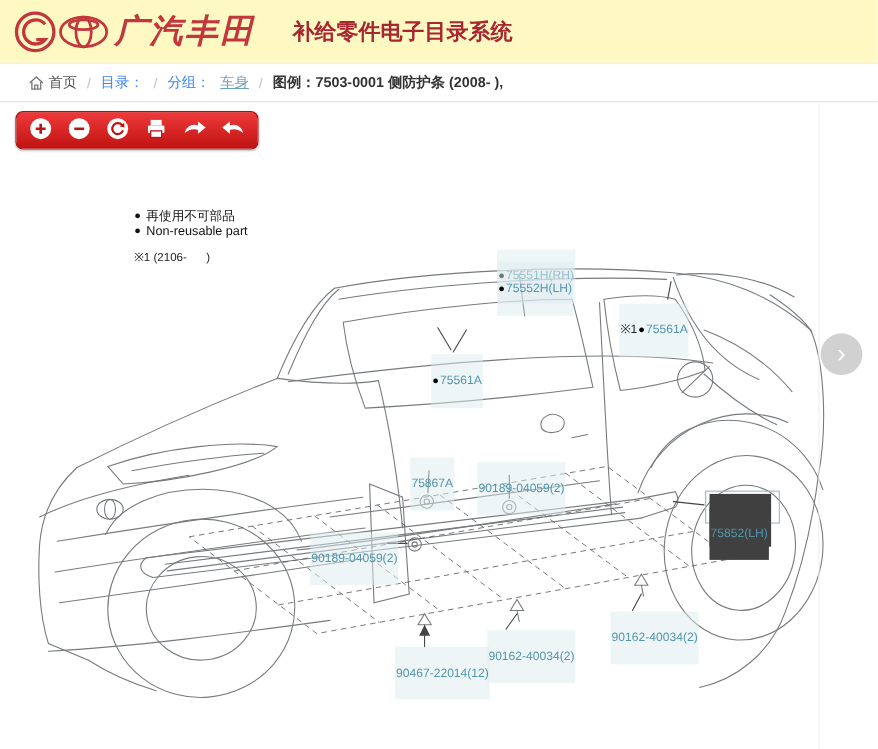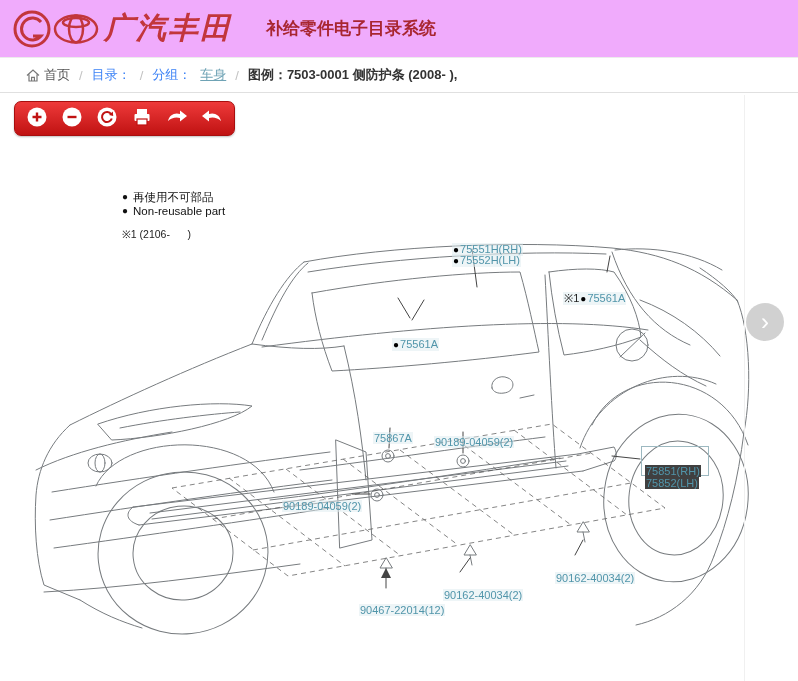--- a/index.html
+++ b/index.html
@@ -2,30 +2,30 @@
 <html><head>
 <meta charset="utf-8">
 <style>
   html,body{margin:0;padding:0;}
   body{
     width:798px;height:681px;position:relative;overflow:hidden;
     background:#ffffff;font-family:"Liberation Sans",sans-serif;
   }
   
   .header{
-    position:absolute;left:0;top:0;width:798px;height:58px;background:#f0abfc;
+    position:absolute;left:0;top:0;width:798px;height:58px;background:#fef9c3;
     display:flex;align-items:center;padding-left:12px;box-sizing:border-box;
     border-bottom:1px solid #ececec;z-index:30;
   }
   .brand-text{
     font-size:30px;font-weight:800;font-style:italic;color:#c2363c;
     letter-spacing:2px;margin-left:4px;white-space:nowrap;
   }
   .app-title{
-    font-size:17px;font-weight:700;color:#a82630;margin-left:34px;white-space:nowrap;
+    font-size:20px;font-weight:700;color:#a82630;margin-left:34px;white-space:nowrap;
   }
   
   .breadcrumb{
     position:absolute;left:0;top:58px;width:798px;height:35px;background:#fff;
     display:flex;align-items:center;gap:9px;padding-left:26px;box-sizing:border-box;
     font-size:13px;color:#666;border-bottom:1px solid #e0e0e0;z-index:30;
   }
   .breadcrumb .sep{color:#c2c2c2;}
   .crumb-link{color:#6fa3b5;text-decoration:underline;cursor:pointer;}
   .crumb-home{color:#555;cursor:pointer;display:flex;align-items:center;gap:4px;}
@@ -41,22 +41,22 @@
   }
   .tool-btn{
     width:24px;height:24px;background:transparent;border:none;padding:0;margin:0;
     display:flex;align-items:center;justify-content:center;cursor:pointer;
   }
   
   .diagram-svg{position:absolute;left:0;top:0;z-index:1;}
   #label-layer{position:absolute;left:0;top:0;width:798px;height:681px;z-index:10;pointer-events:none;}
   .plabel{
     position:absolute;font-size:11px;line-height:12px;color:#5195aa;
-    background:rgba(222,236,240,.5);padding:0 1px;white-space:nowrap;
-    cursor:pointer;pointer-events:auto;margin-top:16px;
+    background:rgba(222,236,240,.5);padding:18px 1px;white-space:nowrap;
+    cursor:pointer;pointer-events:auto;
   }
   .plabel .bullet{color:#000;font-size:10px;margin-right:1px;}
   .plabel .prefix{color:#222;margin-right:1px;}
   .plabel.hl{background:#404040;}
   .selected-box{
     position:absolute;left:641px;top:446px;width:66px;height:28px;
     border:1px solid #9cb8c0;z-index:9;pointer-events:none;
   }
   
   .legend{

